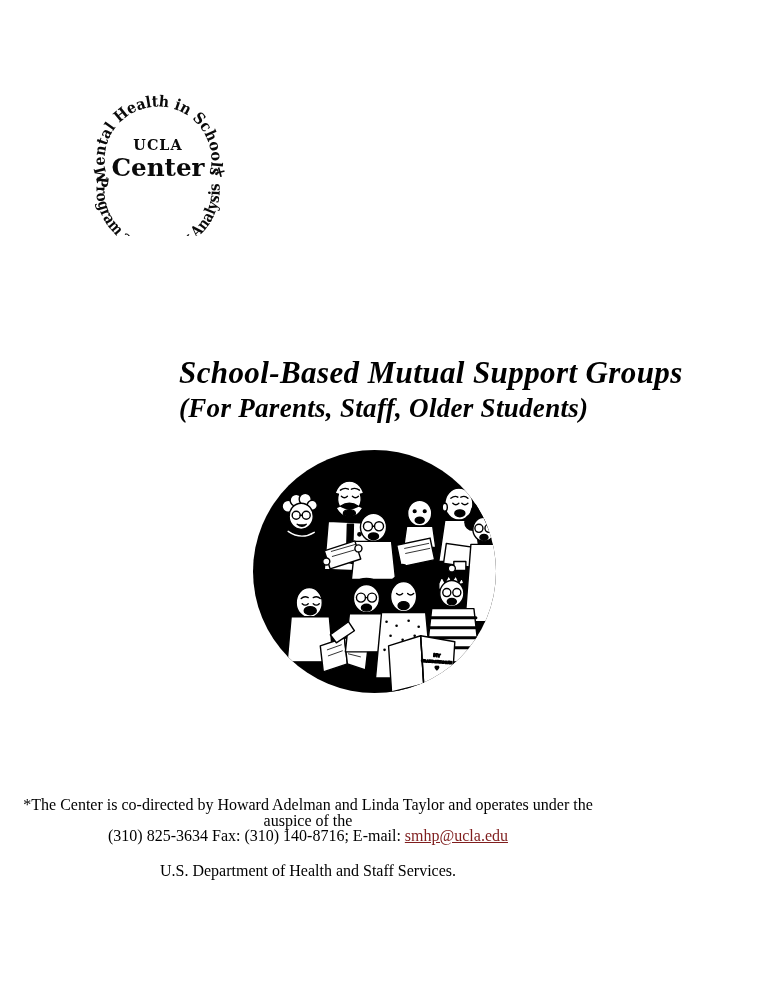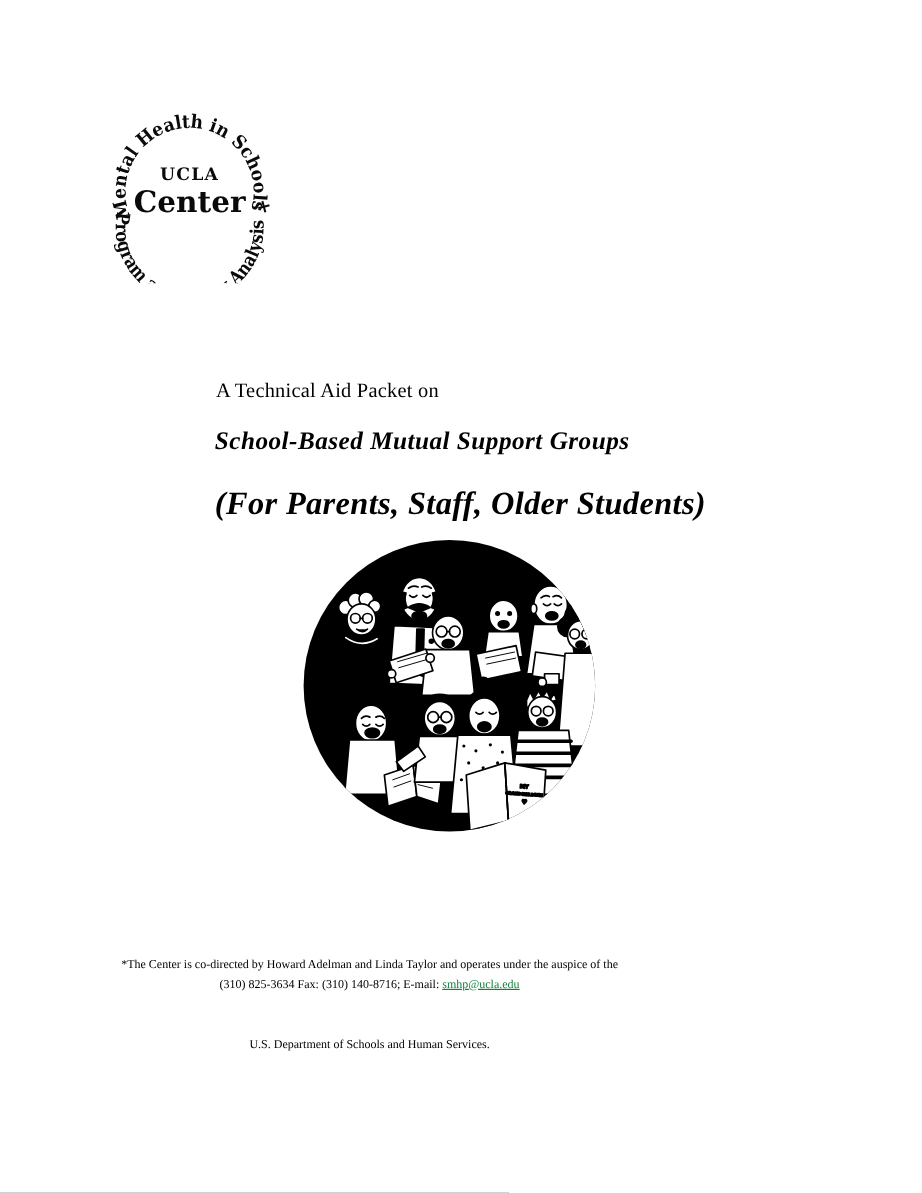--- a/index.html
+++ b/index.html
@@ -7,29 +7,29 @@
     position:relative;width:768px;height:994px;background:#ffffff;
     font-family:"Liberation Serif",serif;color:#000;margin:0 auto;overflow:hidden;
   }
   .logo{position:absolute;left:86px;top:82px;width:144px;height:154px;}
   .logo text{fill:#0a0a0a;font-family:"DejaVu Serif",serif;}
   .arc-text{font-size:15px;font-weight:bold;}
   .logo-ucla{font-size:14px;font-weight:bold;letter-spacing:1px;}
   .logo-center-word{font-size:24px;font-weight:bold;}
   .logo-plus{font-size:15px;font-weight:bold;}
   .kicker{position:absolute;left:180px;top:316px;font-size:17px;letter-spacing:0.2px;}
-  .title{position:absolute;left:179px;top:355px;margin:0;font-size:21px;
+  .title{position:absolute;left:179px;top:355px;margin:0;font-size:31px;
          font-weight:bold;font-style:italic;letter-spacing:0.4px;white-space:nowrap;}
-  .subtitle{position:absolute;left:179px;top:404px;margin:0;font-size:27px;
+  .subtitle{position:absolute;left:179px;top:393px;margin:0;font-size:27px;
          font-weight:bold;font-style:italic;letter-spacing:0.3px;white-space:nowrap;}
   .illustration{position:absolute;left:252px;top:449px;width:245px;height:245px;}
-  .note{position:absolute;left:0;width:616px;text-align:center;font-size:10px;line-height:15.5px;}
+  .note{position:absolute;left:0;width:616px;text-align:center;font-size:16px;line-height:15.5px;}
   .note-1{top:797px;}
   .note-2{top:863px;}
-  .email{color:#15803d;text-decoration:underline;}
+  .email{color:#7f1d1d;text-decoration:underline;}
   .ill-stroke{stroke:#000;stroke-width:1.4;stroke-linecap:round;stroke-linejoin:round;}
   .book-text{font-family:"DejaVu Sans",sans-serif;fill:#000;font-weight:bold;}
 </style>
 </head>
 <body>
 
 <div class="page">
 
   <svg class="logo" viewBox="0 0 140 150">
     <defs>
@@ -40,21 +40,20 @@
       <textPath href="#arcTop" startOffset="2" textLength="198" lengthAdjust="spacingAndGlyphs">Mental Health in Schools</textPath>
     </text>
     <text class="arc-text">
       <textPath href="#arcBottom" startOffset="4" textLength="208" lengthAdjust="spacingAndGlyphs">Program and Policy Analysis</textPath>
     </text>
     <text class="logo-plus" x="128" y="86" transform="rotate(75 128 82)">+</text>
     <text class="logo-ucla" x="70" y="66" text-anchor="middle">UCLA</text>
     <text class="logo-center-word" x="70" y="92" text-anchor="middle">Center</text>
   </svg>
 
-  <div class="kicker">A Technical Aid Packet on</div>
   <h1 class="title">School-Based Mutual Support Groups</h1>
   <h2 class="subtitle">(For Parents, Staff, Older Students)</h2>
 
   <svg class="illustration" viewBox="0 0 244 244">
     <defs>
         <clipPath id="circClip">
           <circle cx="122" cy="122" r="121"></circle>
         </clipPath>
       </defs>
     <circle cx="122" cy="122" r="121" fill="#000"></circle>
@@ -182,16 +181,16 @@
       <text class="book-text" x="184" y="220" font-size="5" text-anchor="middle" transform="rotate(4 184 220)">♥</text>
     </g>
   </svg>
 
   <div class="note note-1">
     <div>*The Center is co-directed by Howard Adelman and Linda Taylor and operates under the auspice of the</div>
     <div><span>(310) 825-3634 Fax: (310) 140-8716; E-mail: </span><a class="email" href="#">smhp@ucla.edu</a></div>
   </div>
 
   <div class="note note-2">
-    <div>U.S. Department of Schools and Human Services.</div>
+    <div>U.S. Department of Health and Staff Services.</div>
   </div>
 
 </div>
 
 </body></html>

